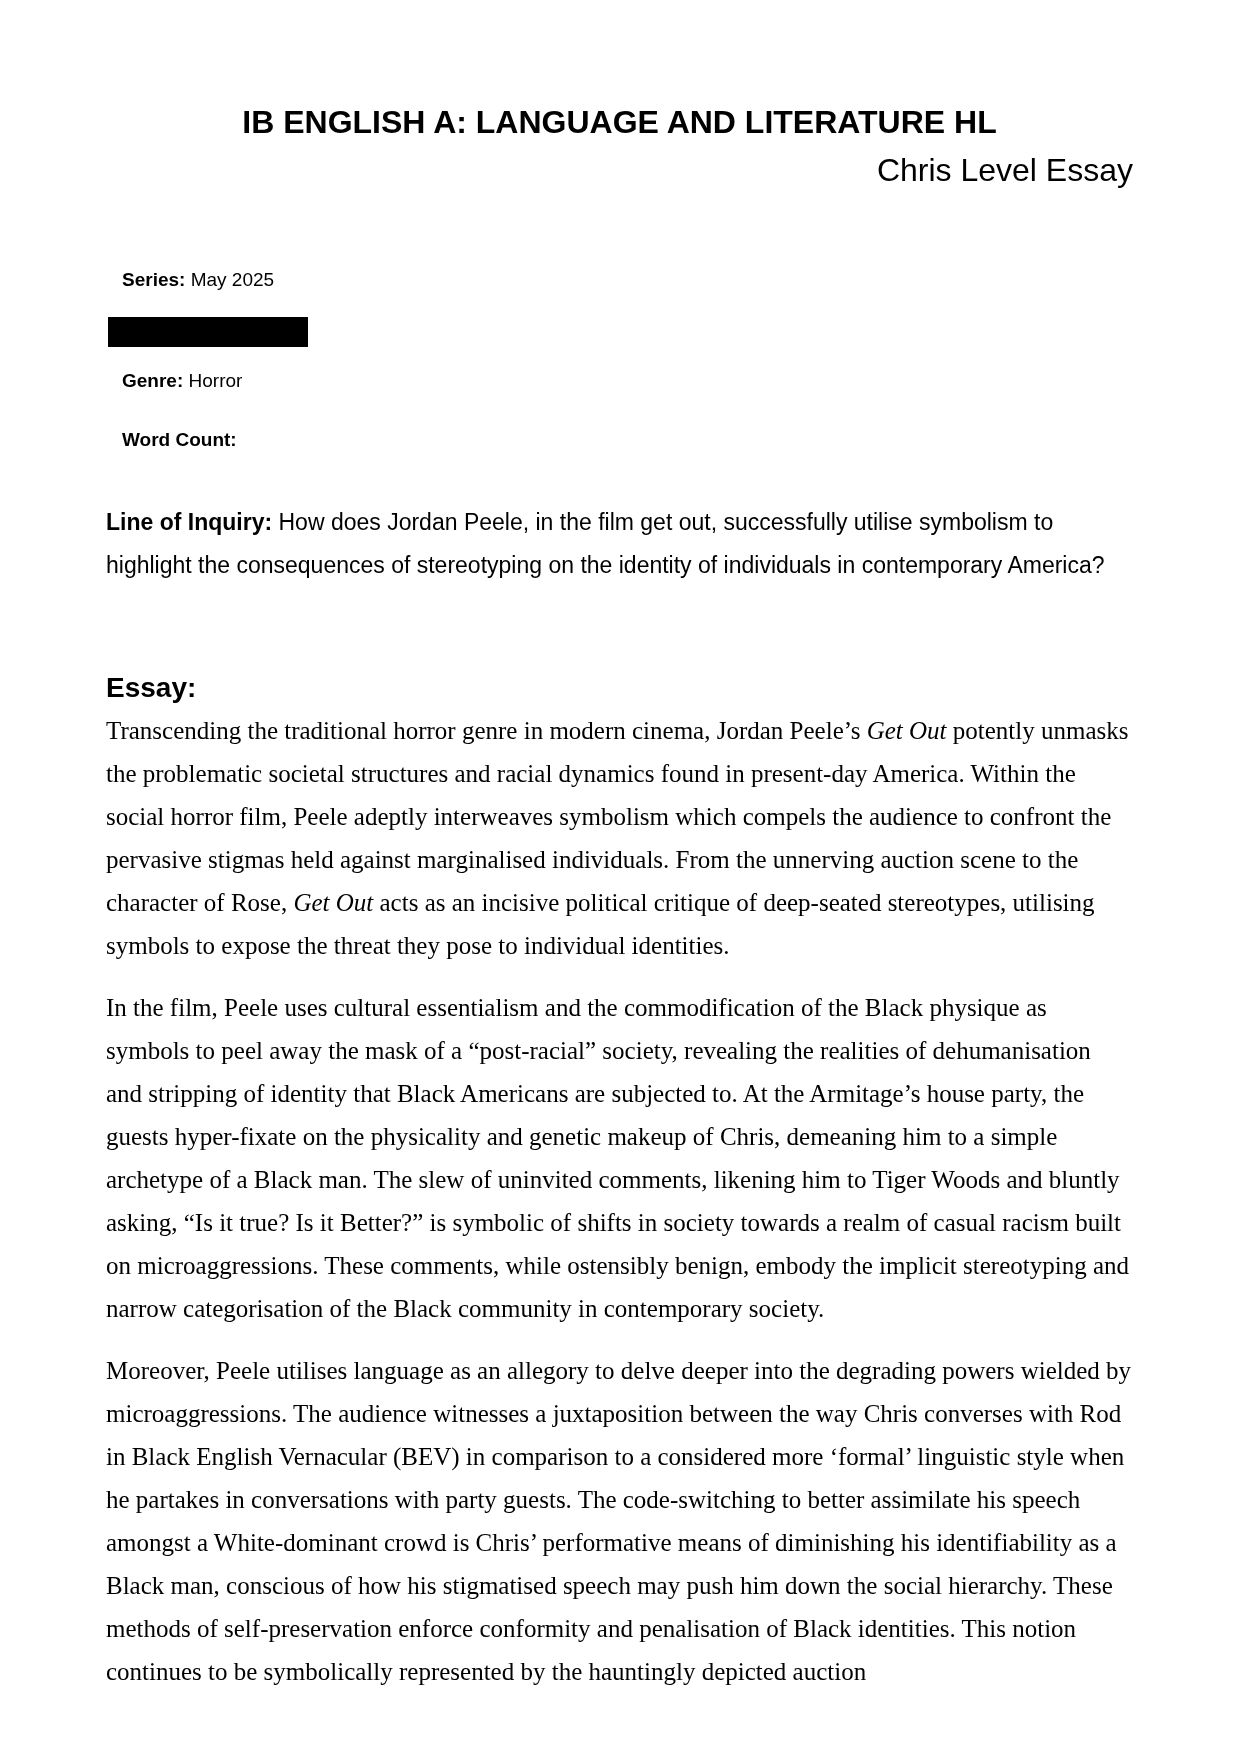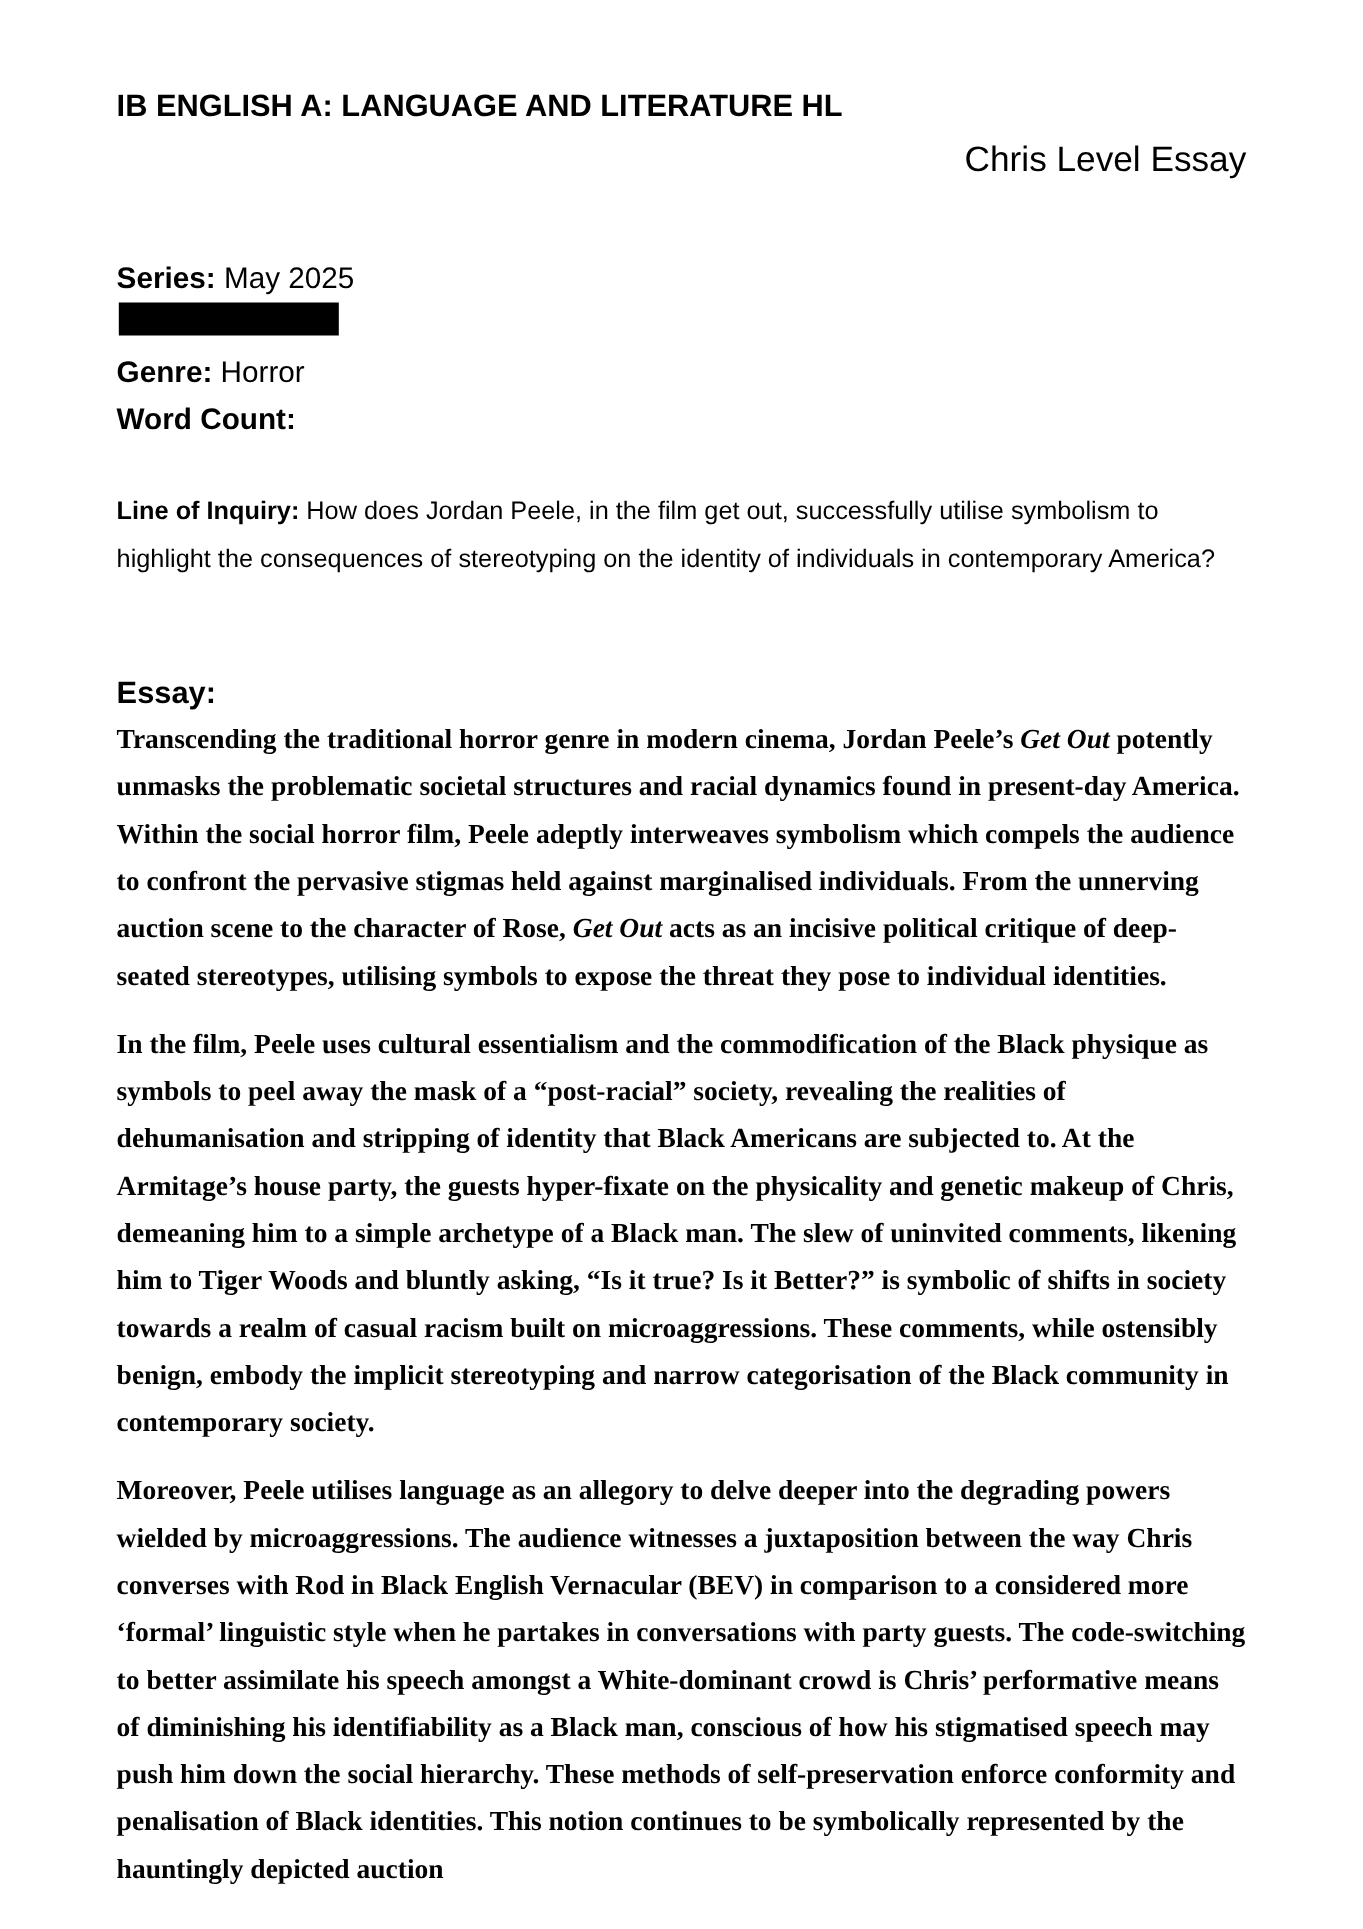--- a/index.html
+++ b/index.html
@@ -15,40 +15,41 @@
     background: #ffffff;
     box-sizing: border-box;
     padding: 72px 106px 0 106px;
     color: #000000;
     overflow: hidden;
   }
   
   .doc-title {
     font-family: "Liberation Sans", sans-serif;
     font-weight: 700;
-    font-size: 28px;
+    font-size: 32px;
     line-height: 48px;
-    text-align: left;
+    text-align: center;
     white-space: nowrap;
+    margin-top: 26px;
   }
   .doc-subtitle {
     font-family: "Liberation Sans", sans-serif;
     font-weight: 400;
     font-size: 32px;
     line-height: 48px;
     text-align: right;
   }
   
   .metadata {
     margin-top: 64px;
   }
   .meta-line {
-    margin: 0;
+    margin: 16px;
     font-family: "Liberation Sans", sans-serif;
-    font-size: 27px;
+    font-size: 19px;
     line-height: 43px;
     font-weight: 400;
   }
   .meta-label {
     font-weight: 700;
   }
   .redaction-bar {
     width: 200px;
     height: 30px;
     background: #000000;
@@ -73,21 +74,20 @@
     line-height: 43px;
     font-weight: 700;
   }
   .essay-body {
     font-family: "Liberation Serif", serif;
     font-size: 25px;
     line-height: 43px;
   }
   .essay-para {
     margin: 0 0 19px 0;
-    font-weight: bold;
   }
   .essay-para em {
     font-style: italic;
   }
 </style>
 </head>
 <body>
 
 <div class="page">
 

